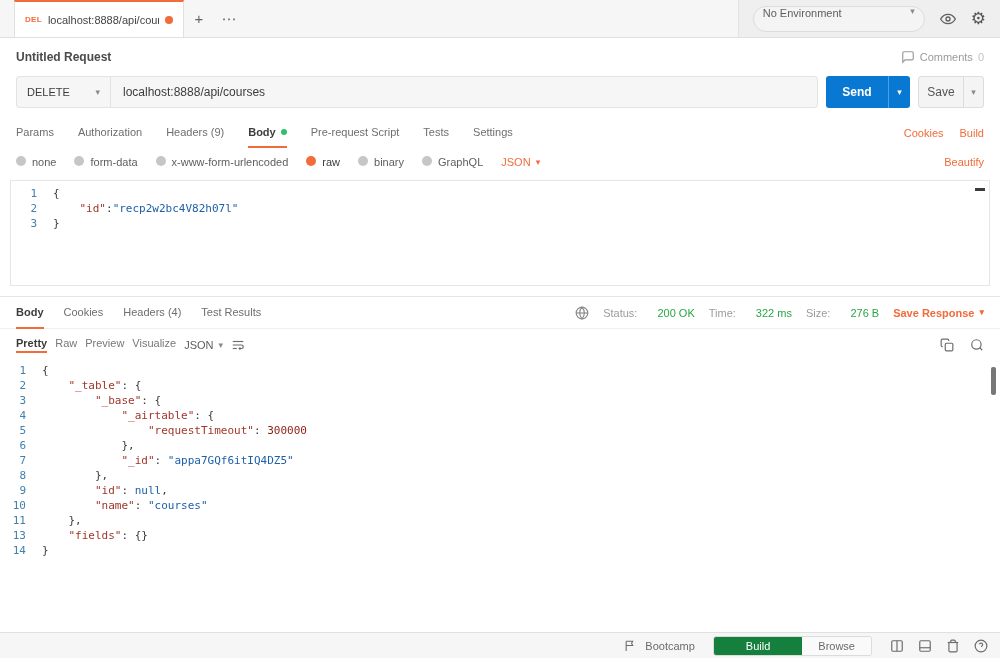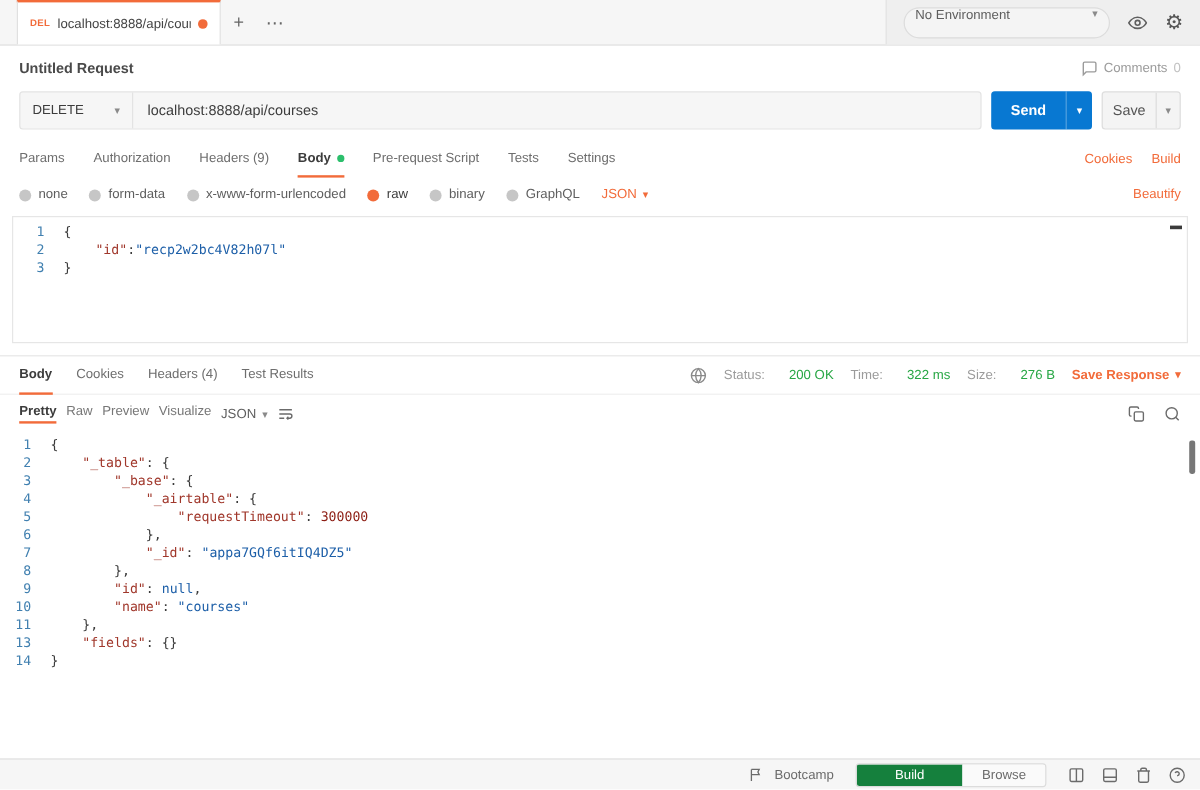--- a/index.html
+++ b/index.html
@@ -45,21 +45,21 @@
   
   .rtabs{display:flex;align-items:center;gap:24px;padding:0 16px;height:30px}
   .rtab{display:flex;align-items:center;gap:5px;height:30px;border-bottom:2px solid transparent;color:#6e6e6e;cursor:pointer}
   .rtab.active{color:#3c3c3c;font-weight:600;border-bottom-color:#f26b3a}
   .green-dot{width:6px;height:6px;border-radius:50%;background:#2cbf6c}
   .rtabs-right{margin-left:auto;display:flex;gap:16px}
   .link-orange{color:#f26b3a;cursor:pointer}
 
   
   .bt-row{display:flex;align-items:center;gap:18px;padding:8px 16px 10px}
-  .bt-item{display:flex;align-items:flex-end;gap:6px;color:#5e5e5e;cursor:pointer}
+  .bt-item{display:flex;align-items:flex-start;gap:6px;color:#5e5e5e;cursor:pointer}
   .radio{width:10px;height:10px;border-radius:50%;background:#c6c6c6;flex:none}
   .bt-item.selected .radio{background:#f26b3a}
   .bt-item.selected{color:#3c3c3c}
   .json-dd{display:flex;align-items:center;gap:5px;color:#f26b3a;cursor:pointer}
   .bt-right{margin-left:auto}
 
   
   .editor{position:relative;margin:2px 10px 0;height:106px;border:1px solid #e6e6e6;background:#fff;padding-top:5px;cursor:text}
   .code-line{display:flex;height:15px;line-height:15px;font-family:"DejaVu Sans Mono",monospace;font-size:11px}
   .ln{width:42px;text-align:right;padding-right:16px;color:#4180b0;flex:none}

